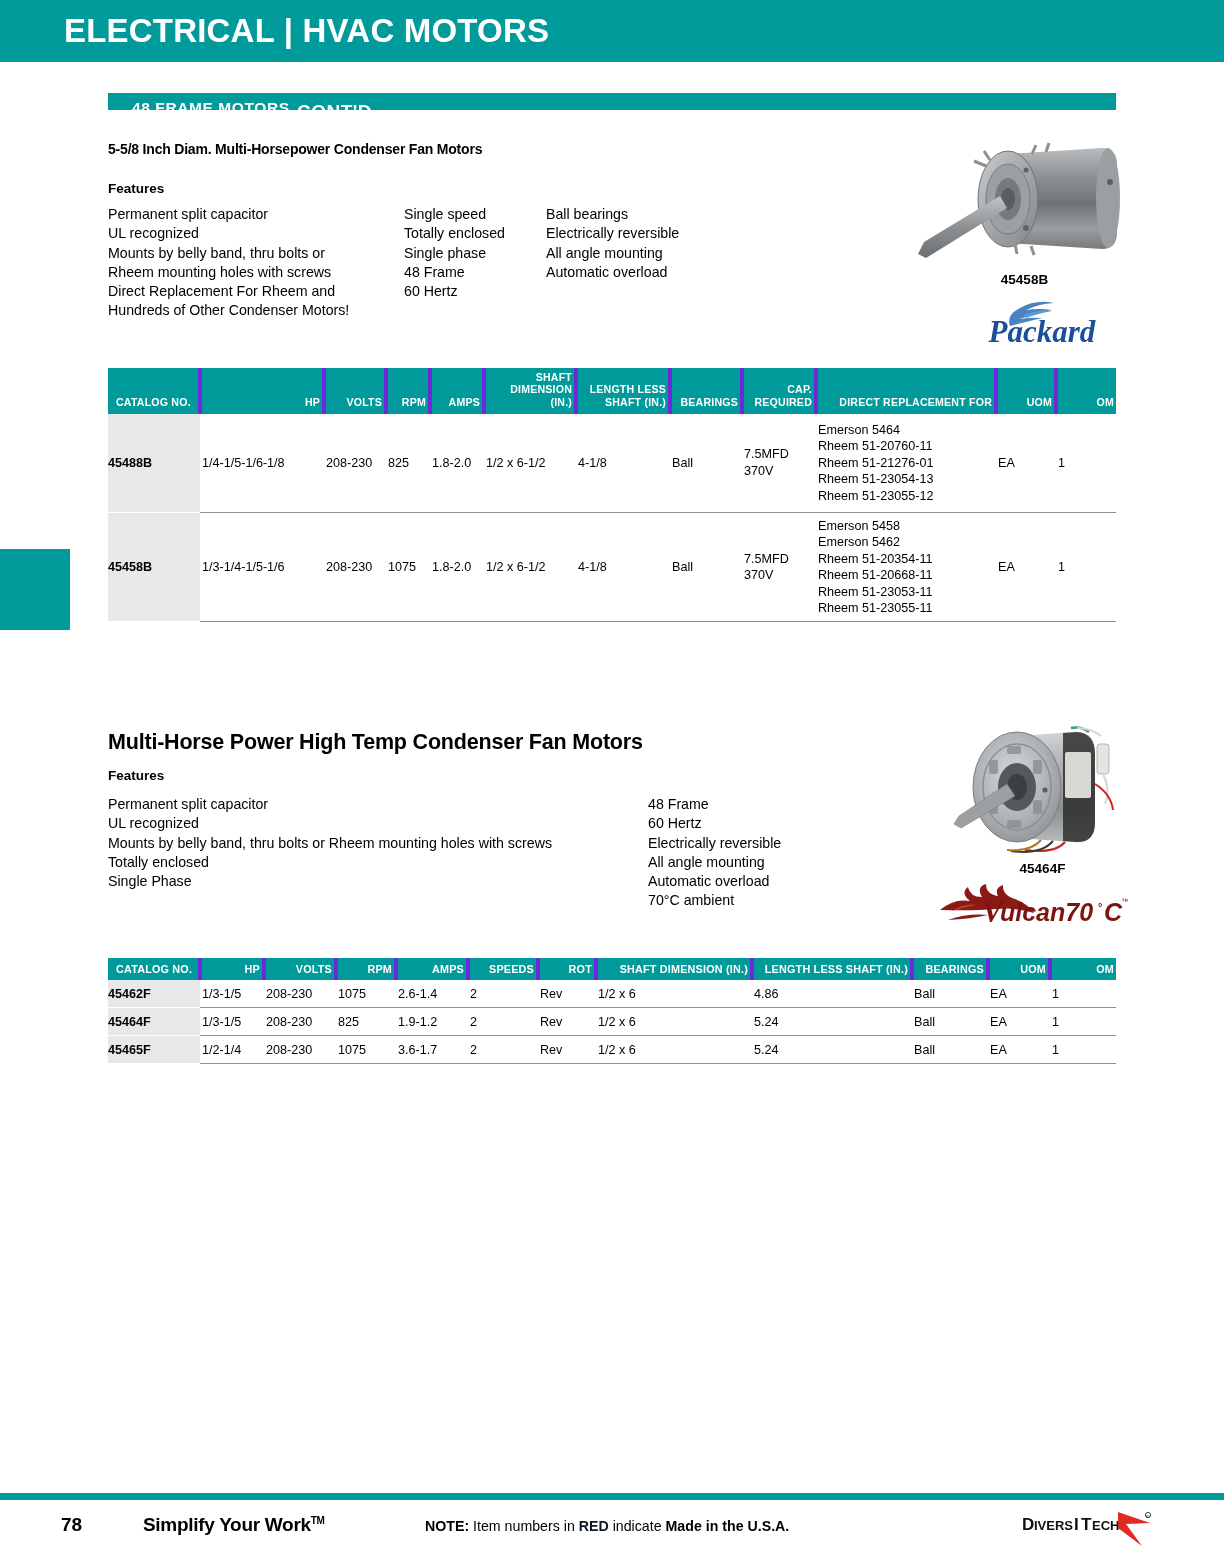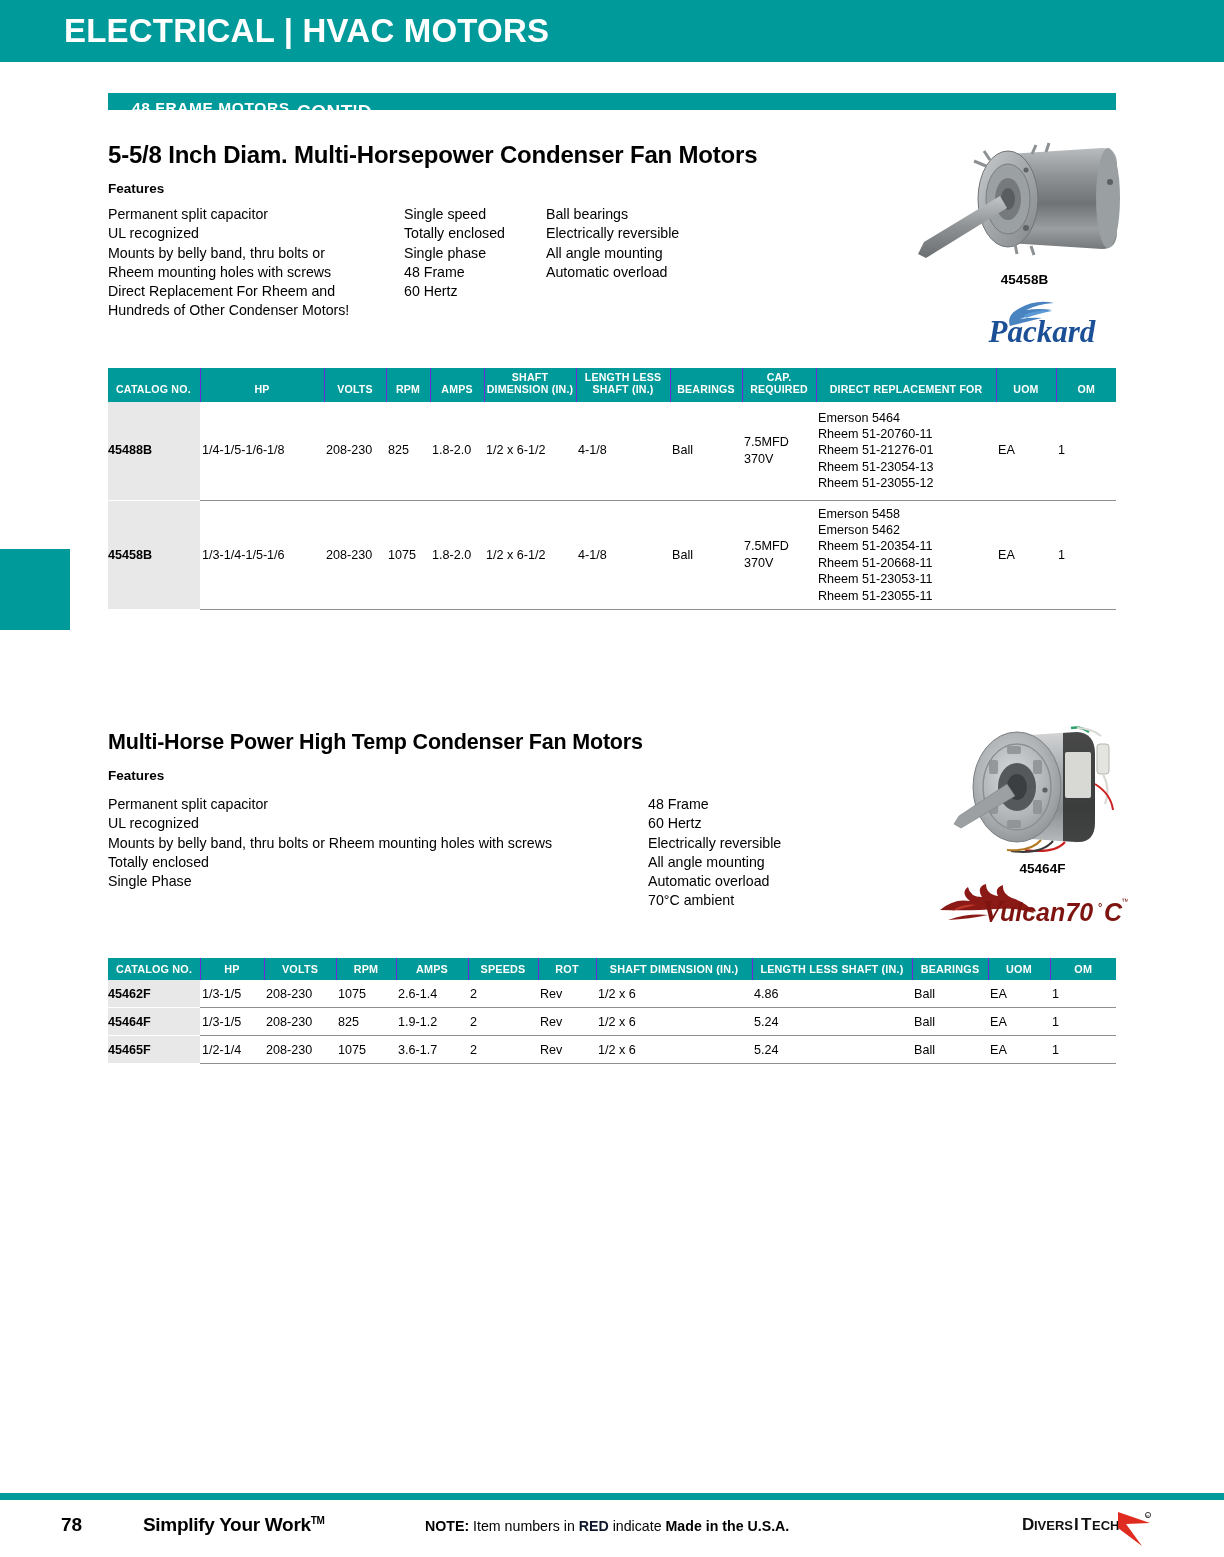--- a/index.html
+++ b/index.html
@@ -62,21 +62,21 @@
     position: absolute;
     left: 0; top: 549px;
     width: 70px; height: 81px;
     background: #019a9a;
   }
 
   
   .prod-title-1 {
     position: absolute;
     left: 108px; top: 141px;
-    font-size: 24px;
+    font-size: 14px;
     font-weight: bold;
     letter-spacing: -0.2px;
   }
   .features-label-1 {
     position: absolute;
     left: 108px; top: 181px;
     font-size: 13.5px;
     font-weight: bold;
   }
   .feat-col { position: absolute; font-size: 14.2px; line-height: 19.3px; }
@@ -111,23 +111,23 @@
     font-size: 12.6px;
   }
   table.cat thead th {
     background: #019a9a;
     color: #ffffff;
     font-size: 10.6px;
     font-weight: bold;
     letter-spacing: 0.2px;
     vertical-align: bottom;
     padding: 3px 2px 6px 2px;
-    border-left: 1px solid #6d28d9;
+    border-left: 4px solid #6d28d9;
     line-height: 12.3px;
-    text-align: center;
+    text-align: right;
   }
   table.cat thead th:first-child {
     border-left: none;
     text-align: left;
     padding-left: 8px;
   }
   table.cat tbody td {
     text-align: left;
     vertical-align: middle;
     padding: 5px 2px;

